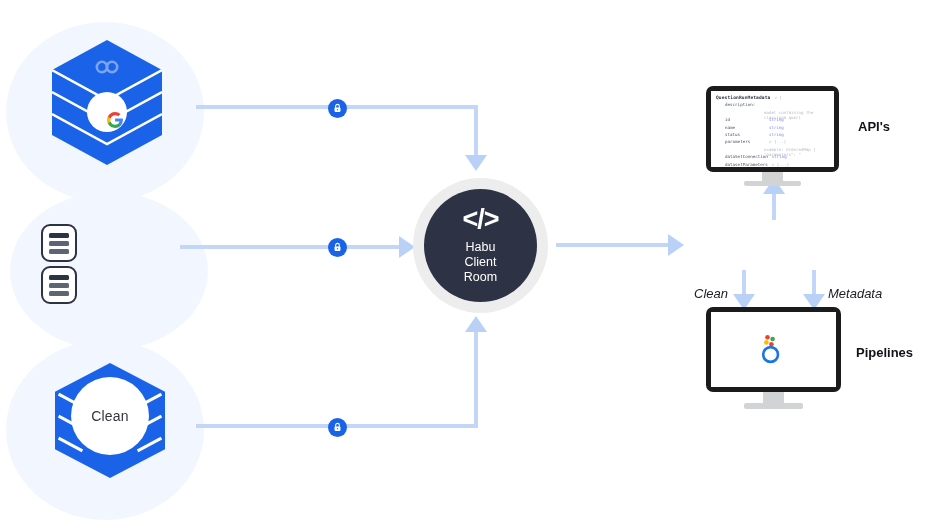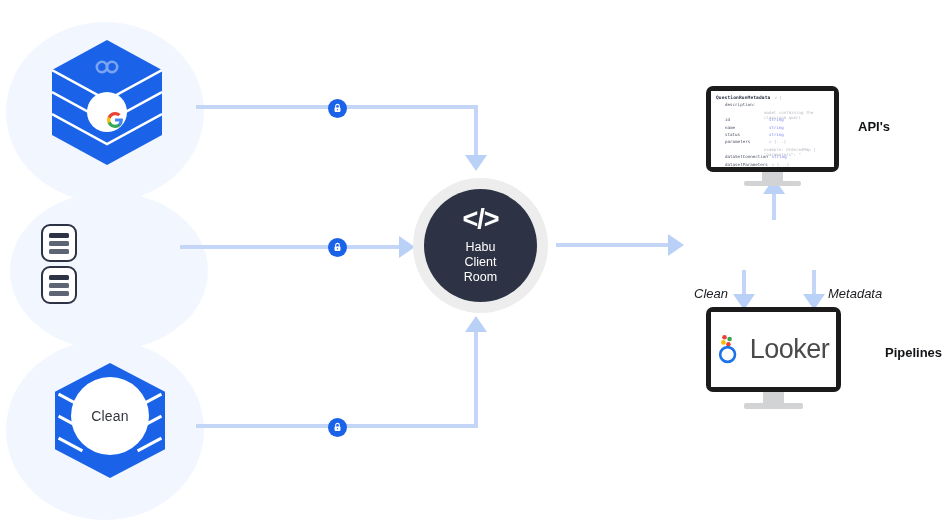--- a/index.html
+++ b/index.html
@@ -279,22 +279,21 @@
     <div class="mon-bez" style="height:85px;">
       <div class="mon-scr">
         <div class="looker">
           <svg width="25" height="31" viewBox="0 0 25 31" aria-hidden="true">
             <circle cx="6.5" cy="3.2" r="2.3" fill="#ea4335"></circle>
             <circle cx="11.6" cy="5.0" r="2.3" fill="#34a853"></circle>
             <circle cx="5.4" cy="8.4" r="2.3" fill="#fbbc05"></circle>
             <circle cx="10.4" cy="10.2" r="2.3" fill="#ea4335"></circle>
             <circle cx="9.6" cy="20.5" r="7.4" fill="none" stroke="#1a73e8" stroke-width="2.6"></circle>
           </svg>
-          <span class="looker-word">Looker</span>
         </div>
       </div>
     </div>
     <div class="mon-neck" style="left:57px; top:85px; width:21px; height:11px;"></div>
     <div class="mon-base" style="left:38px; top:96px; width:59px; height:6px;"></div>
   </div>
-  <div class="side-label" style="left:885px; top:345px;">Pipelines</div>
+  <div class="side-label" style="left:856px; top:345px;">Pipelines</div>
 
 </div>
 
 </body></html>

